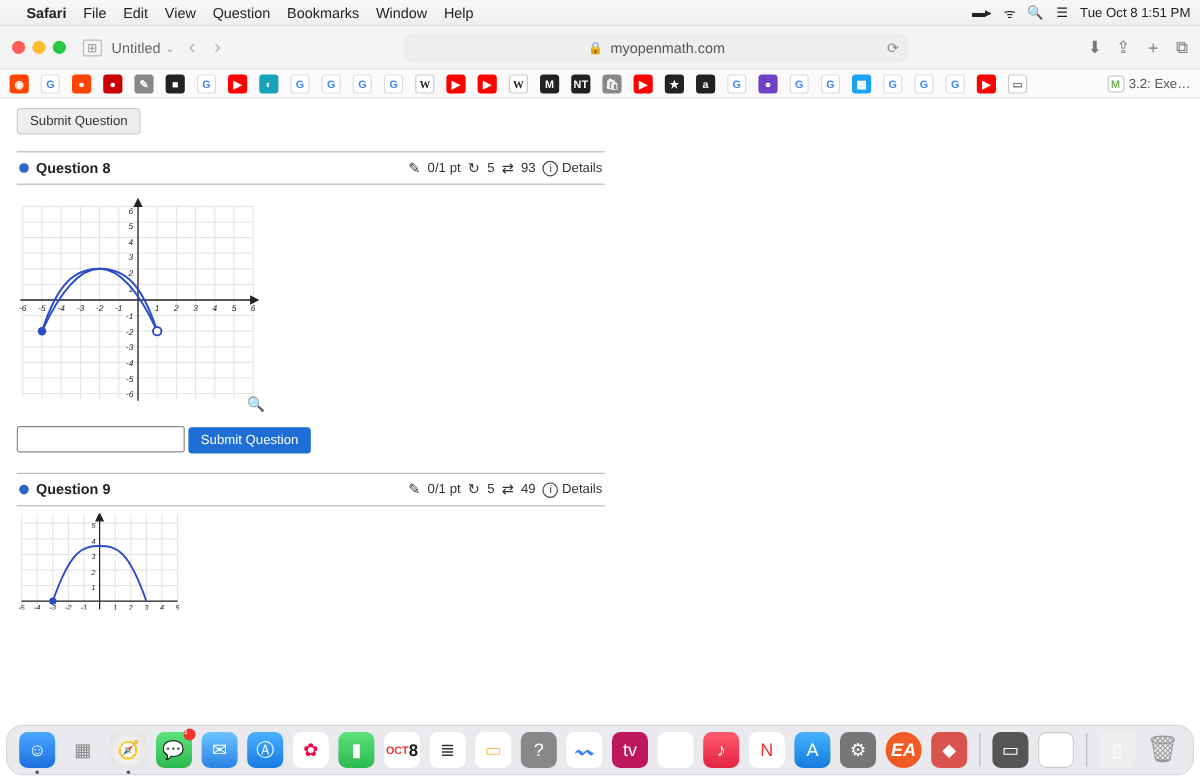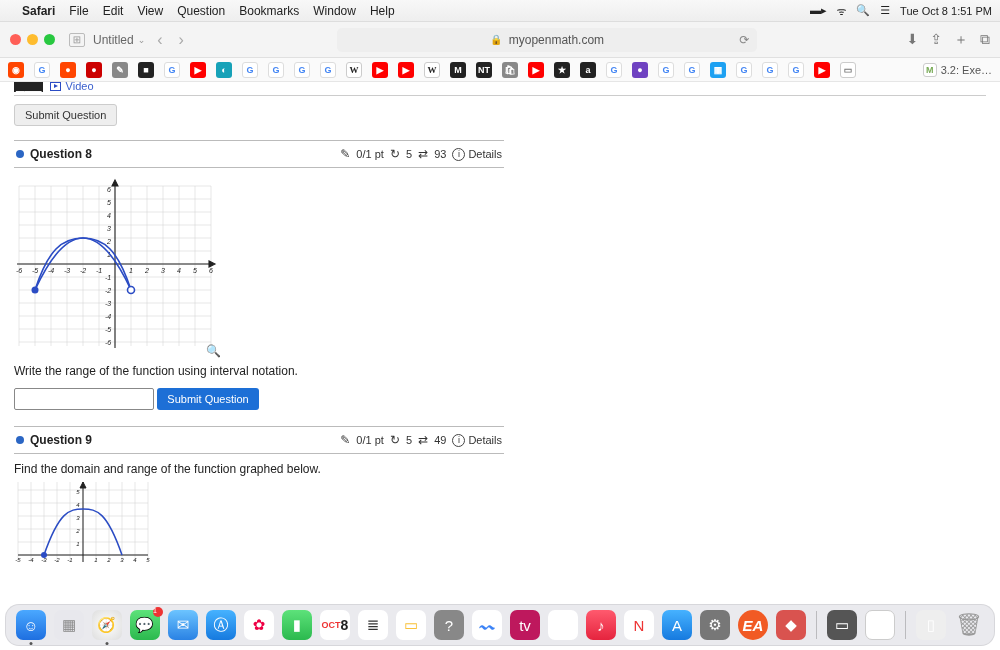--- a/index.html
+++ b/index.html
@@ -228,25 +228,20 @@
   <span class="bk yt">▶</span>
   <span class="bk marker">▭</span>
   <span style="flex:1"></span>
   <span class="lastlink">
     <span class="bk marker" style="width:14px;height:14px;color:#7a5;">M</span>
     <span>3.2: Exe…</span>
   </span>
 </div>
 
 <div class="page">
-  <div class="cutbar">
-    <span style="background:#222;color:#fff;padding:0 2px;">▁▁▁</span>
-    &nbsp;<span class="qhelp"><span class="vicon"></span></span>
-    <span class="vid">Video</span>
-  </div>
 
   <button class="submit-gray">Submit Question</button>
 
   
   <div class="qheader">
     <div class="qtitle">
       <span class="dot"></span>
       <span>Question 8</span>
     </div>
     <div class="qmeta">
@@ -335,21 +330,20 @@
 
       <path d="M21,114 Q 69,10 117,114" fill="none" stroke="#2b4cc4" stroke-width="1.6"></path>
 
       <path d="M21,114 C 34,74 48,62 69,62 C 90,62 104,74 117,114" fill="none" stroke="#2b4cc4" stroke-width="1.6"></path>
       <circle cx="21" cy="114" r="3.5" fill="#2b4cc4"></circle>
       <circle cx="117" cy="114" r="3.5" fill="#fff" stroke="#2b4cc4" stroke-width="1.6"></circle>
     </svg>
     <span class="mag">🔍</span>
   </div>
 
-  <div class="qtext">Write the range of the function using interval notation.</div>
   <input class="answer-input" type="text" style="">
   <button class="submit-blue">Submit Question</button>
 
   
   <div class="qheader">
     <div class="qtitle">
       <span class="dot"></span>
       <span>Question 9</span>
     </div>
     <div class="qmeta">
@@ -359,21 +353,20 @@
       <span>5</span>
       <span class="ic">⇄</span>
       <span>49</span>
       <span class="details">
         <span class="info">i</span>
         <span>Details</span>
       </span>
     </div>
   </div>
 
-  <div class="qtext" style="margin-top:8px;">Find the domain and range of the function graphed below.</div>
 
   <div class="graph2">
     <svg width="140" height="80" viewBox="0 0 140 80">
       <g stroke="#d7d7d7" stroke-width="0.6">
         <line x1="4" y1="0" x2="4" y2="80"></line>
           <line x1="17" y1="0" x2="17" y2="80"></line>
           <line x1="30" y1="0" x2="30" y2="80"></line>
           <line x1="43" y1="0" x2="43" y2="80"></line>
           <line x1="56" y1="0" x2="56" y2="80"></line>
           <line x1="69" y1="0" x2="69" y2="80"></line>

